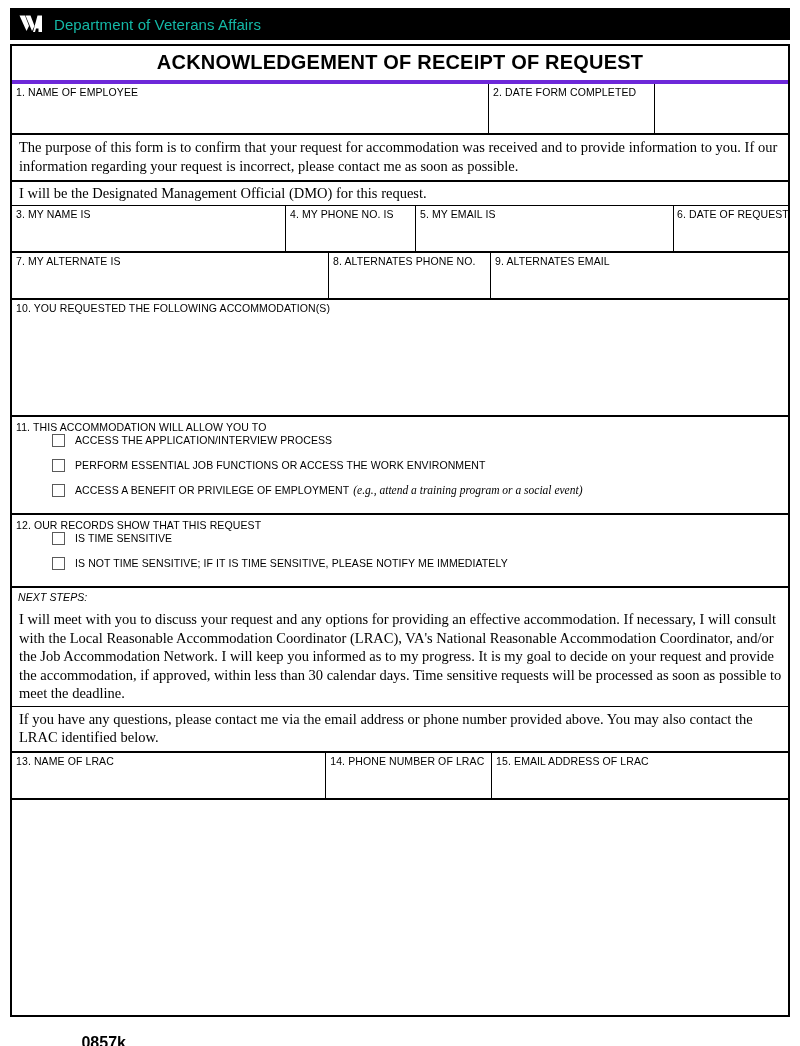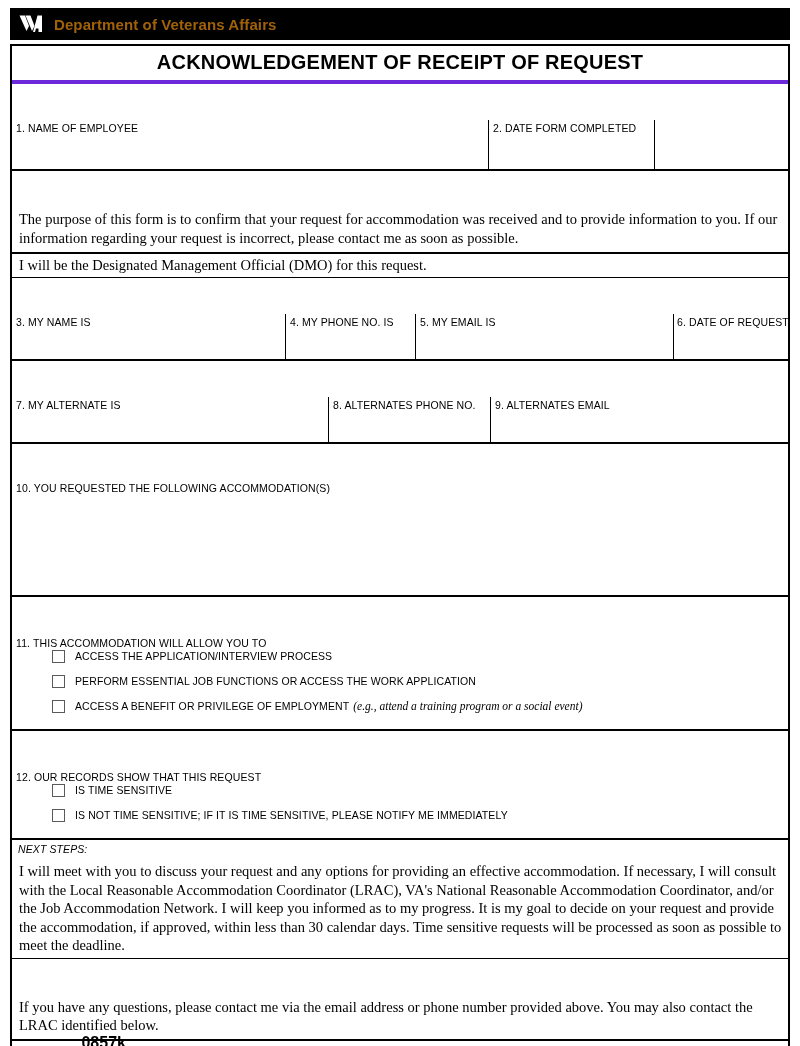--- a/index.html
+++ b/index.html
@@ -36,23 +36,23 @@
     box-sizing: border-box;
     padding-left: 8px;
   }
   .va-seal {
     width: 26px;
     height: 22px;
     flex: 0 0 auto;
     margin-right: 10px;
   }
   .va-banner-text {
-    color: #a16207;
+    color: #14b8a6;
     font-size: 15px;
-    font-weight: bold;
+    font-weight: normal;
     letter-spacing: 0.1px;
     white-space: nowrap;
   }
 
   
   .form-box {
     position: absolute;
     left: 10px;
     top: 44px;
     width: 780px;
@@ -61,21 +61,20 @@
     background: #ffffff;
   }
 
   .row {
     display: flex;
     border-bottom: 1px solid #000000;
     box-sizing: border-box;
   }
   .row.thick {
     border-bottom: 2px solid #000000;
-    margin-top: 36px;
   }
   .row.nb { border-bottom: none; }
 
   .cell {
     box-sizing: border-box;
     padding: 2px 0 0 4px;
     position: relative;
   }
   .cell + .cell {
     border-left: 1px solid #000000;
@@ -270,21 +269,21 @@
 
     <div class="row thick">
       <div class="cell" style="width:100%;padding-bottom:4px;">
         <span class="cap" style="padding-top:2px;">11. THIS ACCOMMODATION WILL ALLOW YOU TO</span>
         <div class="cbline">
           <span class="cbox"></span>
           <span class="cblabel">ACCESS THE APPLICATION/INTERVIEW PROCESS</span>
         </div>
         <div class="cbline">
           <span class="cbox"></span>
-          <span class="cblabel">PERFORM ESSENTIAL JOB FUNCTIONS OR ACCESS THE WORK APPLICATION</span>
+          <span class="cblabel">PERFORM ESSENTIAL JOB FUNCTIONS OR ACCESS THE WORK ENVIRONMENT</span>
         </div>
         <div class="cbline">
           <span class="cbox"></span>
           <span class="cblabel">ACCESS A BENEFIT OR PRIVILEGE OF EMPLOYMENT</span>
           <span class="cbnote">(e.g., attend a training program or a social event)</span>
         </div>
       </div>
     </div>
 
     <div class="row thick">

